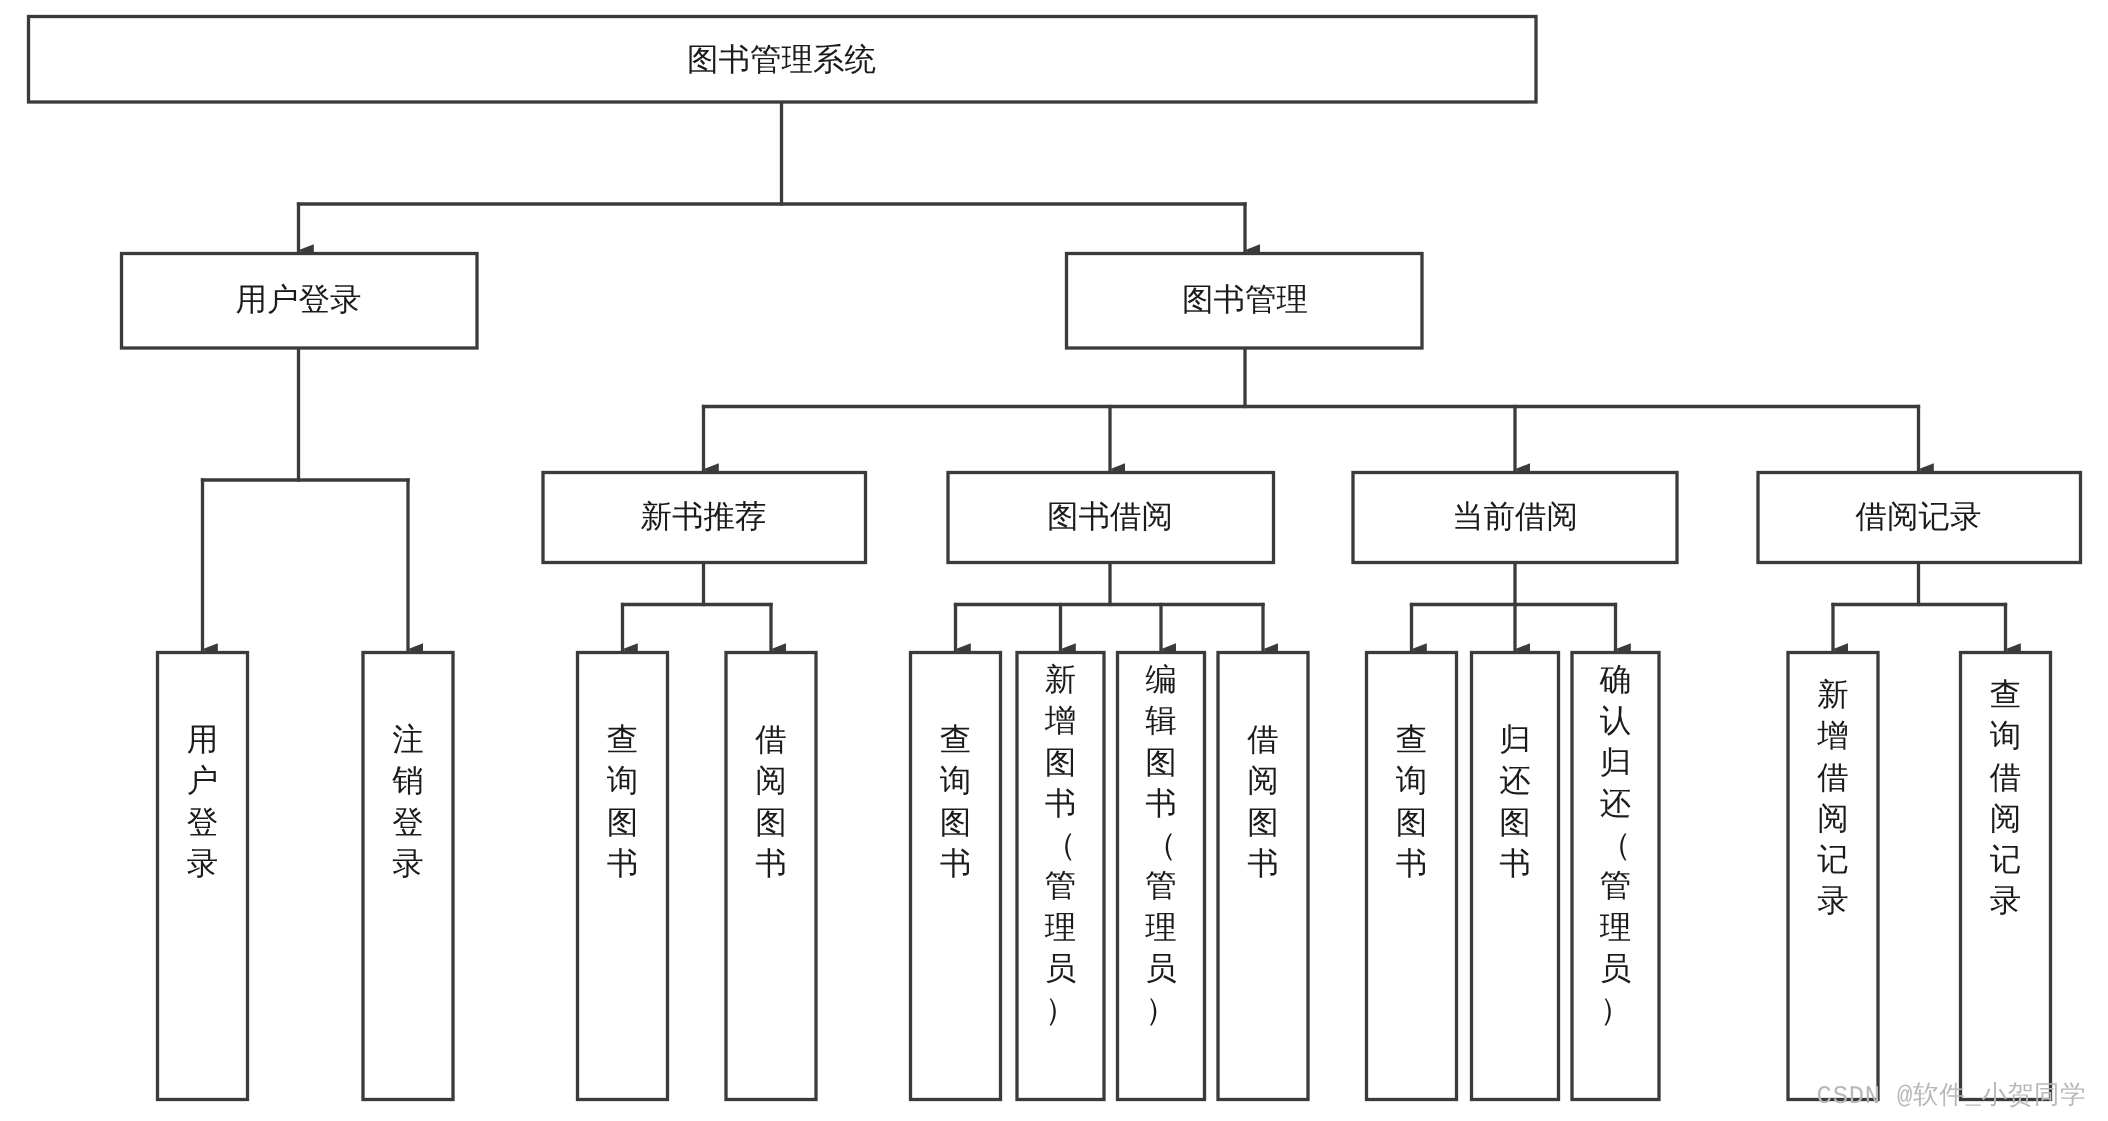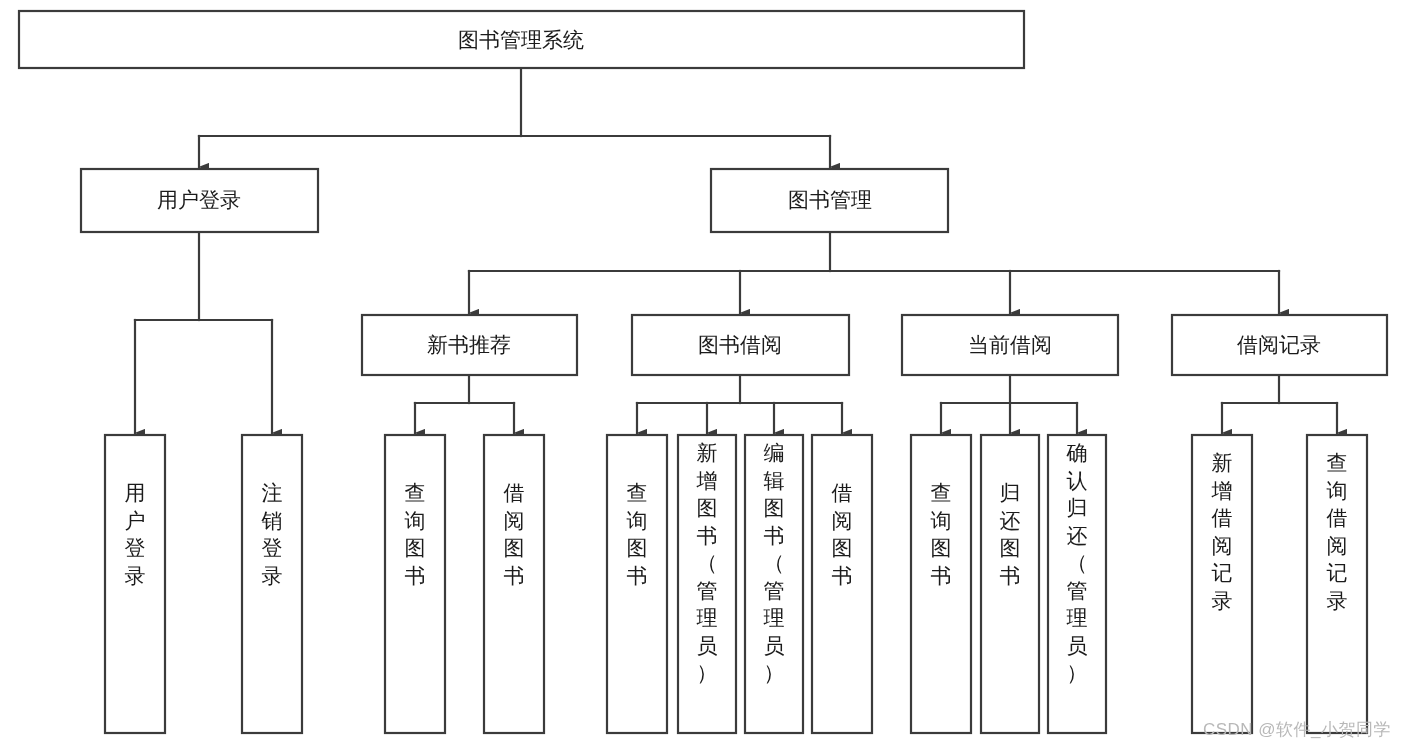--- a/index.html
+++ b/index.html
@@ -49,21 +49,21 @@
   .node-label-vertical {
     font-family: "Liberation Sans", "DejaVu Sans", sans-serif;
     fill: #1b1b1b;
     font-size: 21px;
     text-anchor: middle;
   }
   .watermark {
     position: absolute;
     right: 14px;
     bottom: 6px;
-    font-family: Liberation Sans, sans-serif;
+    font-family: Liberation Mono, monospace;
     font-size: 17px;
     color: #b8b8b8;
     letter-spacing: 0.5px;
     white-space: nowrap;
     user-select: none;
   }
 </style>
 </head>
 <body>
 

